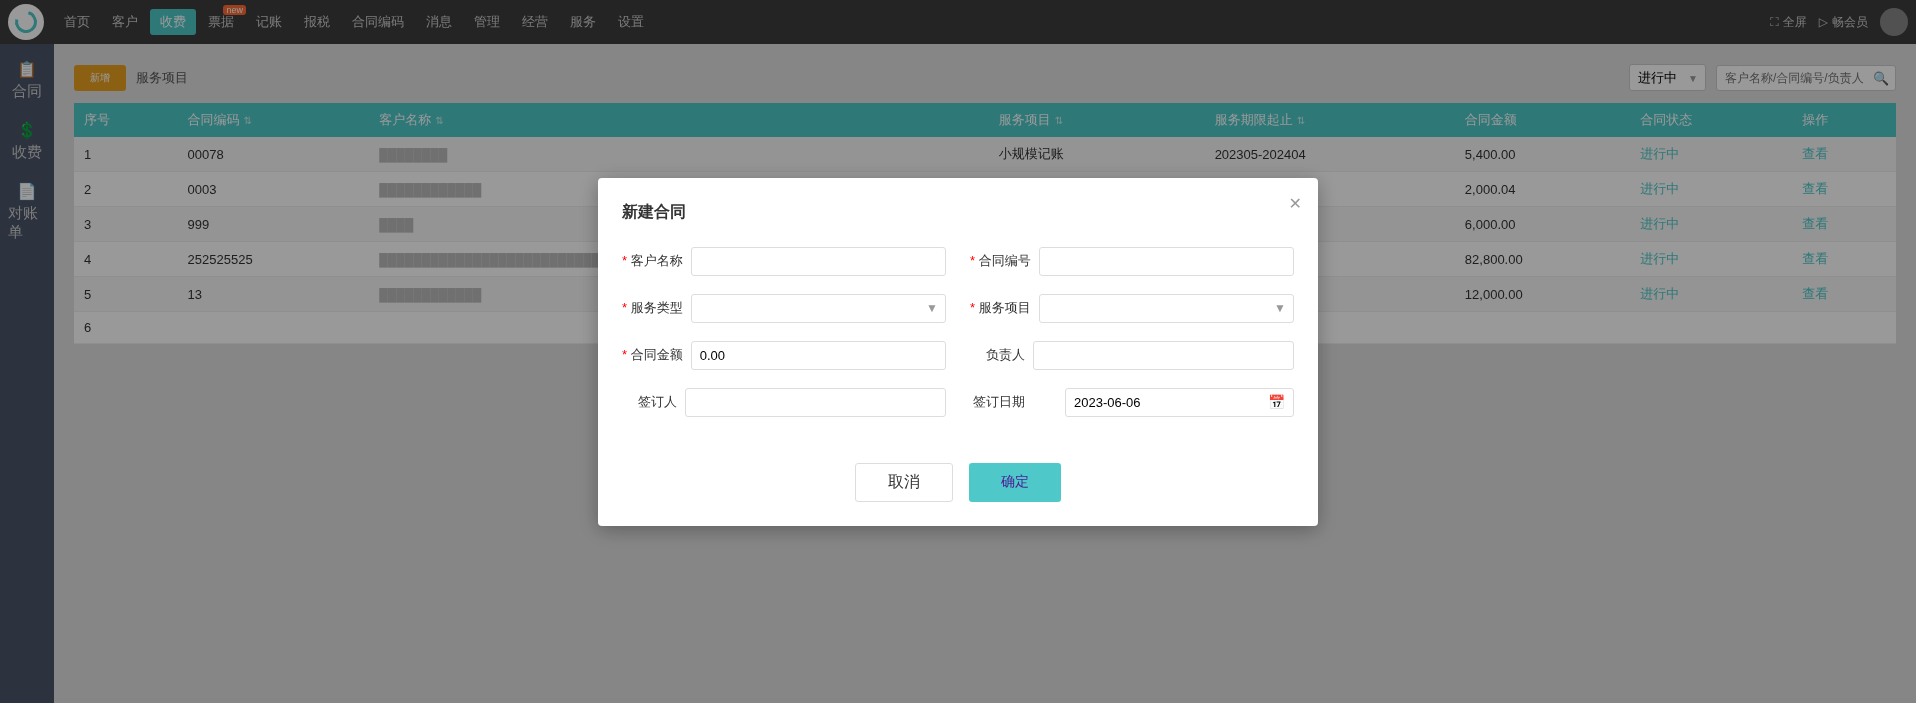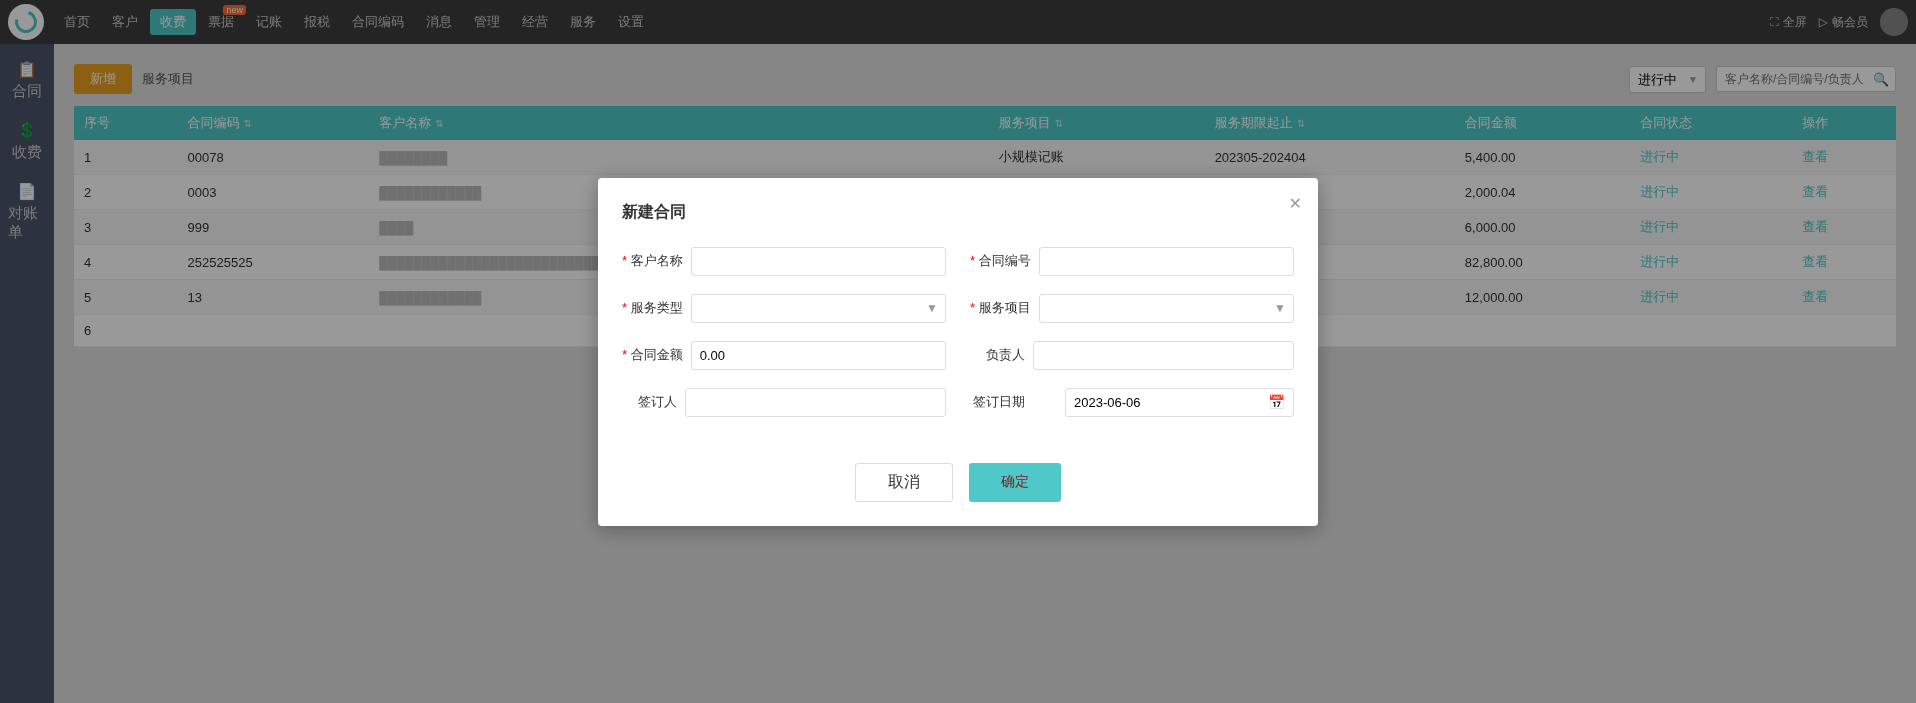--- a/index.html
+++ b/index.html
@@ -25,21 +25,21 @@
     .sidebar { width: 54px; background: #4a5568; display: flex; flex-direction: column; align-items: center; padding-top: 8px; gap: 4px; flex-shrink: 0; }
     .sidebar-item { display: flex; flex-direction: column; align-items: center; padding: 8px 6px; cursor: pointer; color: #ccc; border-radius: 4px; width: 50px; gap: 3px; }
     .sidebar-icon { font-size: 16px; }
     .sidebar-label { font-size: 15px; }
 
     
     .content { flex: 1; padding: 20px; background: #e0e0e0; overflow: auto; position: relative; }
 
     
     .toolbar { display: flex; align-items: center; gap: 10px; margin-bottom: 12px; }
-    .btn-new { background: #e8a020; color: #fff; border: none; padding: 6px 16px; border-radius: 3px; cursor: pointer; font-size: 13px; }
+    .btn-new { background: #e8a020; color: #fff; border: none; padding: 6px 16px; border-radius: 3px; cursor: pointer; font-size: 10px; }
     .toolbar-label { color: #555; font-size: 13px; }
     .toolbar-spacer { flex: 1; }
     .status-select { padding: 5px 28px 5px 8px; border: 1px solid #ccc; border-radius: 3px; font-size: 13px; background: #fff; appearance: none; -webkit-appearance: none; cursor: pointer; }
     .search-box { position: relative; }
     .search-input { padding: 5px 28px 5px 8px; border: 1px solid #ccc; border-radius: 3px; font-size: 12px; width: 180px; color: #999; }
     .search-icon { position: absolute; right: 6px; top: 50%; transform: translateY(-50%); color: #999; cursor: pointer; }
 
     
     .data-table { width: 100%; border-collapse: collapse; background: #be185d; }
     .data-table thead tr { background: #4ec8c8; color: #fff; }
@@ -62,21 +62,21 @@
     .form-field label.required::before { content: "* "; color: red; }
     .form-field input { flex: 1; border: 1px solid #ddd; border-radius: 3px; padding: 6px 8px; font-size: 13px; outline: none; }
     .form-select-wrap { flex: 1; position: relative; }
     .form-select-wrap select { width: 100%; border: 1px solid #ddd; border-radius: 3px; padding: 6px 28px 6px 8px; font-size: 13px; appearance: none; -webkit-appearance: none; background: #fff; cursor: pointer; outline: none; }
     .form-select-arrow { position: absolute; right: 8px; top: 50%; transform: translateY(-50%); color: #999; pointer-events: none; font-size: 12px; }
     .date-field { flex: 1; position: relative; padding-left: 32px; }
     .date-field input { width: 100%; border: 1px solid #ddd; border-radius: 3px; padding: 6px 30px 6px 8px; font-size: 13px; outline: none; }
     .date-icon { position: absolute; right: 8px; top: 50%; transform: translateY(-50%); color: #999; font-size: 14px; cursor: pointer; }
     .dialog-footer { display: flex; justify-content: center; gap: 16px; margin-top: 28px; }
     .btn-cancel { padding: 8px 32px; border: 1px solid #ddd; border-radius: 3px; background: #fff; cursor: pointer; font-size: 16px; color: #333; }
-    .btn-confirm { padding: 8px 32px; border: none; border-radius: 3px; background: #4ec8c8; cursor: pointer; font-size: 14px; color: #7f1d1d; }
+    .btn-confirm { padding: 8px 32px; border: none; border-radius: 3px; background: #4ec8c8; cursor: pointer; font-size: 14px; color: #4c1d95; }
   </style>
 </head>
 <body>
 
 <div class="top-nav">
   <div class="top-nav-logo">
     <div class="logo-inner"></div>
   </div>
   <div class="nav-items">
     <div class="nav-item">首页</div>

